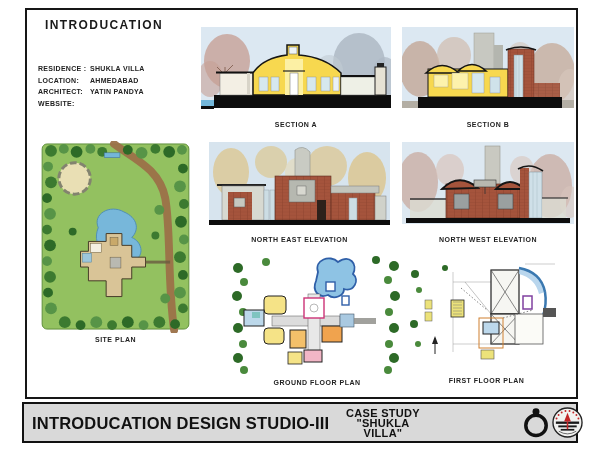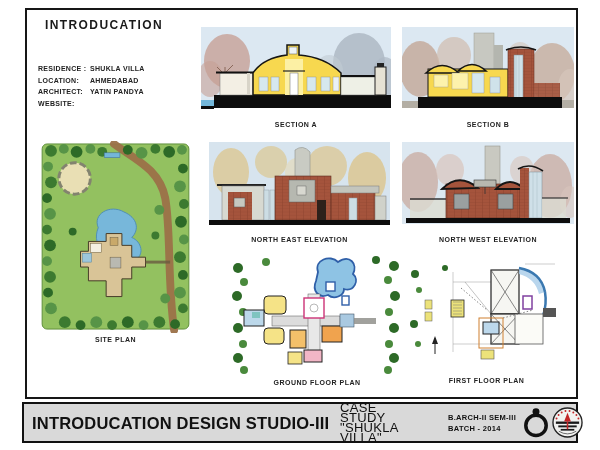--- a/index.html
+++ b/index.html
@@ -10,21 +10,21 @@
   .frame{position:absolute;left:25px;top:8px;width:549px;height:387px;border:2px solid #161616;background:#fff;}
   .page-title{position:absolute;left:45px;top:18px;font-size:12px;font-weight:bold;letter-spacing:1.4px;color:#1a1a1a;}
   .info{position:absolute;left:38px;top:63px;font-size:7px;font-weight:bold;letter-spacing:.3px;line-height:11.5px;color:#222;}
   .info .row{display:flex;}
   .info .lbl{width:52px;flex:none;}
   .drawing{position:absolute;}
   .drawing svg{display:block;width:100%;height:100%;}
   .caption{position:absolute;font-size:7px;font-weight:bold;letter-spacing:.5px;text-align:center;color:#222;white-space:nowrap;}
   .footer{position:absolute;left:22px;top:402px;width:552px;height:37px;border:2px solid #111;background:#d9d9d9;}
   .footer .studio{position:absolute;left:8px;top:50%;transform:translateY(-50%);font-size:16.5px;font-weight:bold;letter-spacing:.2px;white-space:nowrap;color:#111;}
-  .footer .case{position:absolute;left:316px;top:50%;transform:translateY(-50%);width:86px;text-align:left;font-size:13px;font-weight:normal;line-height:10px;letter-spacing:.3px;color:#111;}
+  .footer .case{position:absolute;left:316px;top:50%;transform:translateY(-50%);width:86px;text-align:center;font-size:11px;font-weight:bold;line-height:10px;letter-spacing:.3px;color:#111;}
   .footer .batch{position:absolute;left:424px;top:50%;transform:translateY(-50%);width:80px;font-size:7.5px;font-weight:bold;line-height:11px;letter-spacing:.3px;color:#111;}
   .footer .compass{position:absolute;left:498px;top:2px;width:28px;height:33px;}
   .footer .logo{position:absolute;left:528px;top:3px;width:31px;height:31px;}
 </style>
 </head>
 <body>
 
 <div class="frame"></div>
 
 <div class="page-title">INTRODUCATION</div>
@@ -352,24 +352,20 @@
   </svg>
 </div>
 <div class="caption" style="left:405px;top:377px;width:163px;">FIRST FLOOR PLAN</div>
 
 <div class="footer">
   <div class="studio">INTRODUCATION DESIGN STUDIO-III</div>
   <div class="case">
     <div>CASE STUDY</div>
     <div>"SHUKLA VILLA"</div>
   </div>
-  <div class="batch">
-    <div>B.ARCH-II SEM-III</div>
-    <div>BATCH - 2014</div>
-  </div>
   <svg class="compass" viewBox="0 0 28 34">
     <circle cx="14" cy="20" r="10.5" fill="none" stroke="#111" stroke-width="3.6"></circle>
     <circle cx="14" cy="6" r="3.6" fill="#111"></circle>
   </svg>
   <svg class="logo" viewBox="0 0 32 32">
     <circle cx="16" cy="16" r="15" fill="#f2f2f0" stroke="#222" stroke-width="1.4"></circle>
     <g fill="#c22527">
       <circle cx="27.3" cy="11.9" r="1"></circle>
         <circle cx="25.2" cy="8.3" r="1"></circle>
         <circle cx="22" cy="5.6" r="1"></circle>

